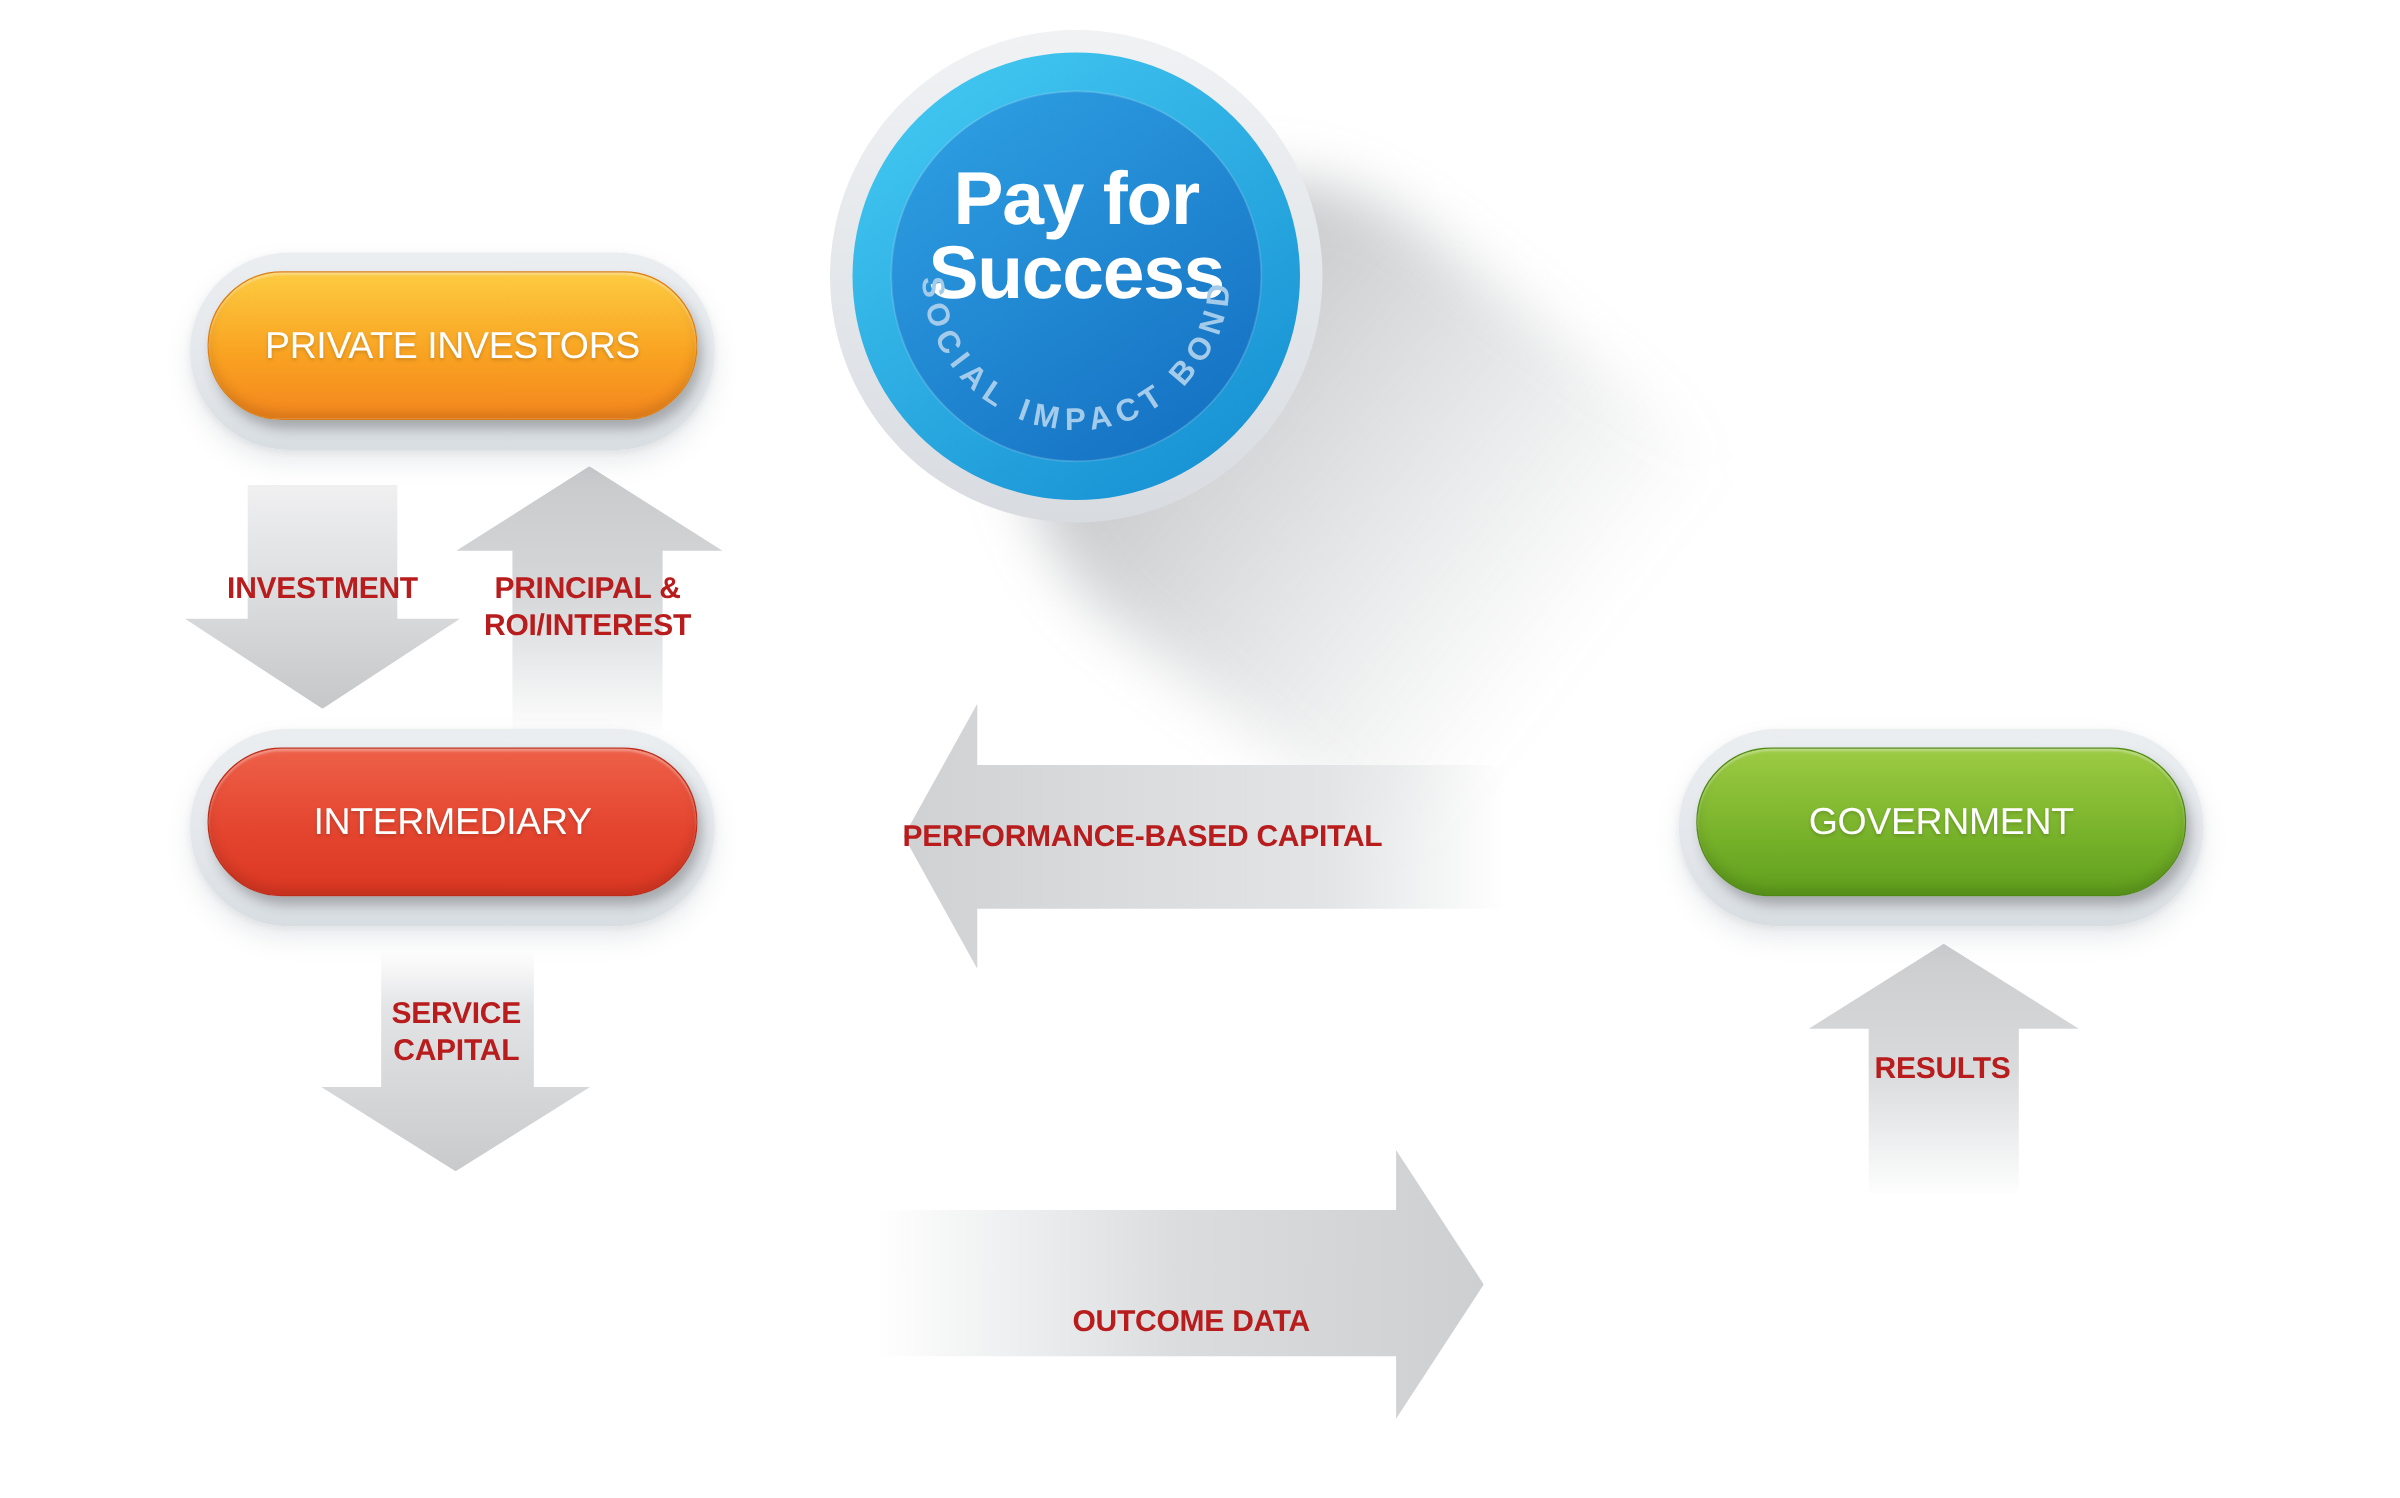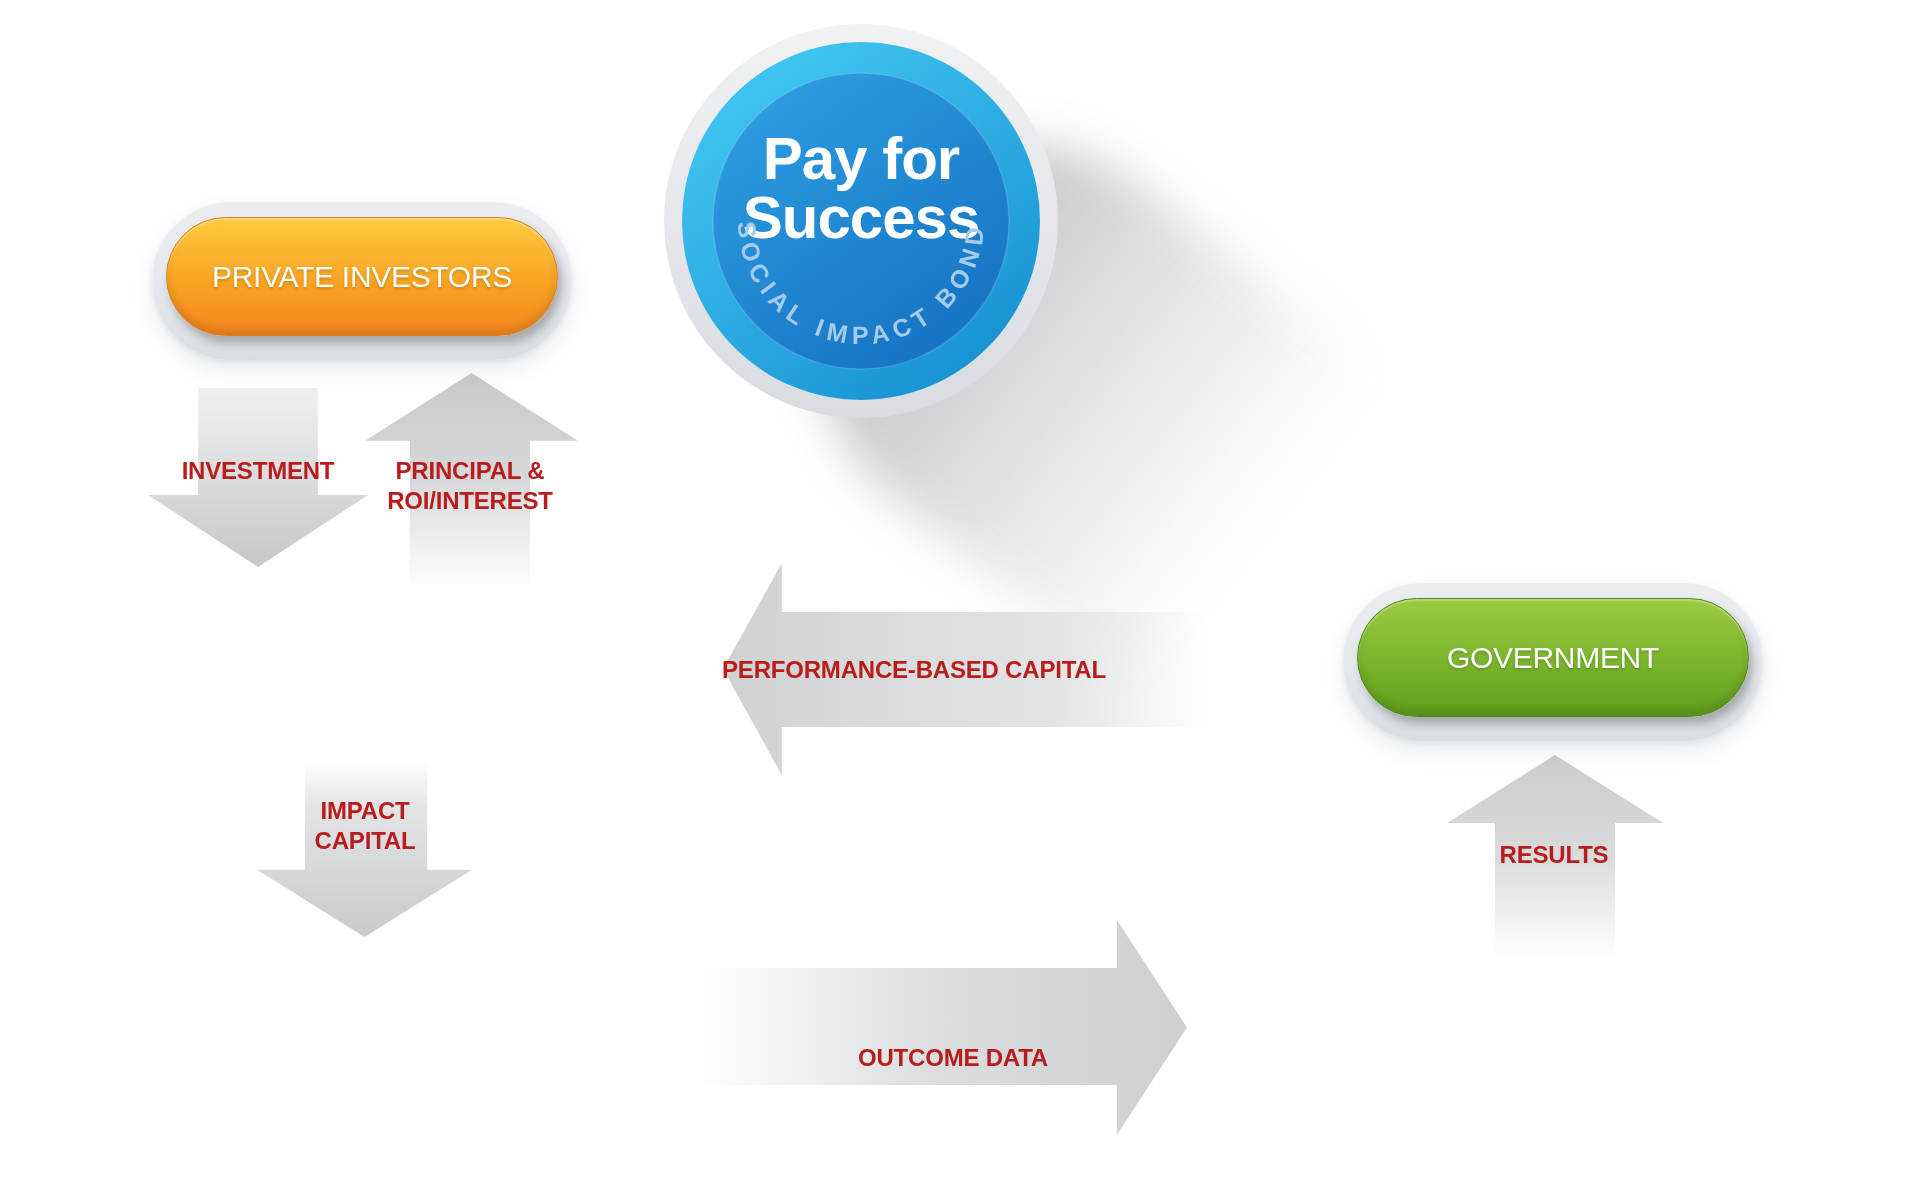--- a/index.html
+++ b/index.html
@@ -112,36 +112,41 @@
   <div class="arrow" id="arrow-results"></div>
 
   <div class="flow-label" id="label-investment">
     <div>INVESTMENT</div>
   </div>
   <div class="flow-label" id="label-principal">
     <div>PRINCIPAL &amp;</div>
     <div>ROI/INTEREST</div>
   </div>
   <div class="flow-label" id="label-working">
-    <div>IMPACT</div>
+    <div>SERVICE</div>
     <div>CAPITAL</div>
   </div>
   <div class="flow-label" id="label-performance">
     <div>PERFORMANCE-BASED CAPITAL</div>
   </div>
   <div class="flow-label" id="label-outcome">
     <div>OUTCOME DATA</div>
   </div>
   <div class="flow-label" id="label-results">
     <div>RESULTS</div>
   </div>
 
   <div class="capsule" id="cap-private-investors">
     <div class="pill" style="background-image: linear-gradient(rgb(253, 203, 65) 0%, rgb(249, 163, 34) 55%, rgb(244, 134, 29) 100%); border-color: rgb(221, 126, 21);">
       <span class="pill-label">PRIVATE INVESTORS</span>
+    </div>
+  </div>
+  <div class="capsule" id="cap-intermediary">
+    <div class="pill" style="background-image: linear-gradient(rgb(238, 96, 73) 0%, rgb(228, 69, 47) 55%, rgb(219, 55, 34) 100%); border-color: rgb(188, 44, 24);">
+      <span class="pill-label">INTERMEDIARY</span>
     </div>
   </div>
   <div class="capsule" id="cap-government">
     <div class="pill" style="background-image: linear-gradient(rgb(156, 203, 67) 0%, rgb(122, 180, 44) 55%, rgb(95, 158, 28) 100%); border-color: rgb(79, 137, 20);">
       <span class="pill-label">GOVERNMENT</span>
     </div>
   </div>
 
   <svg class="badge" width="400" height="400" viewBox="0 0 400 400">
     <defs>

